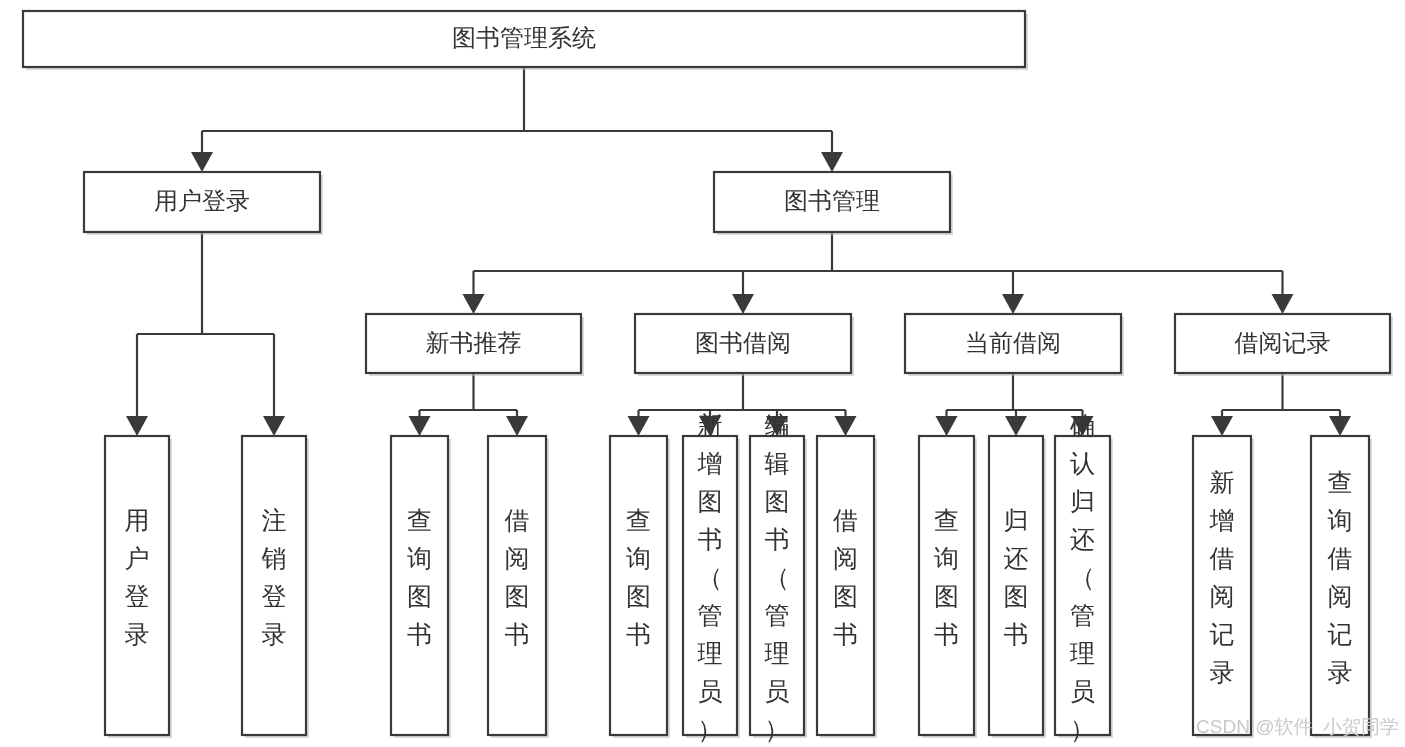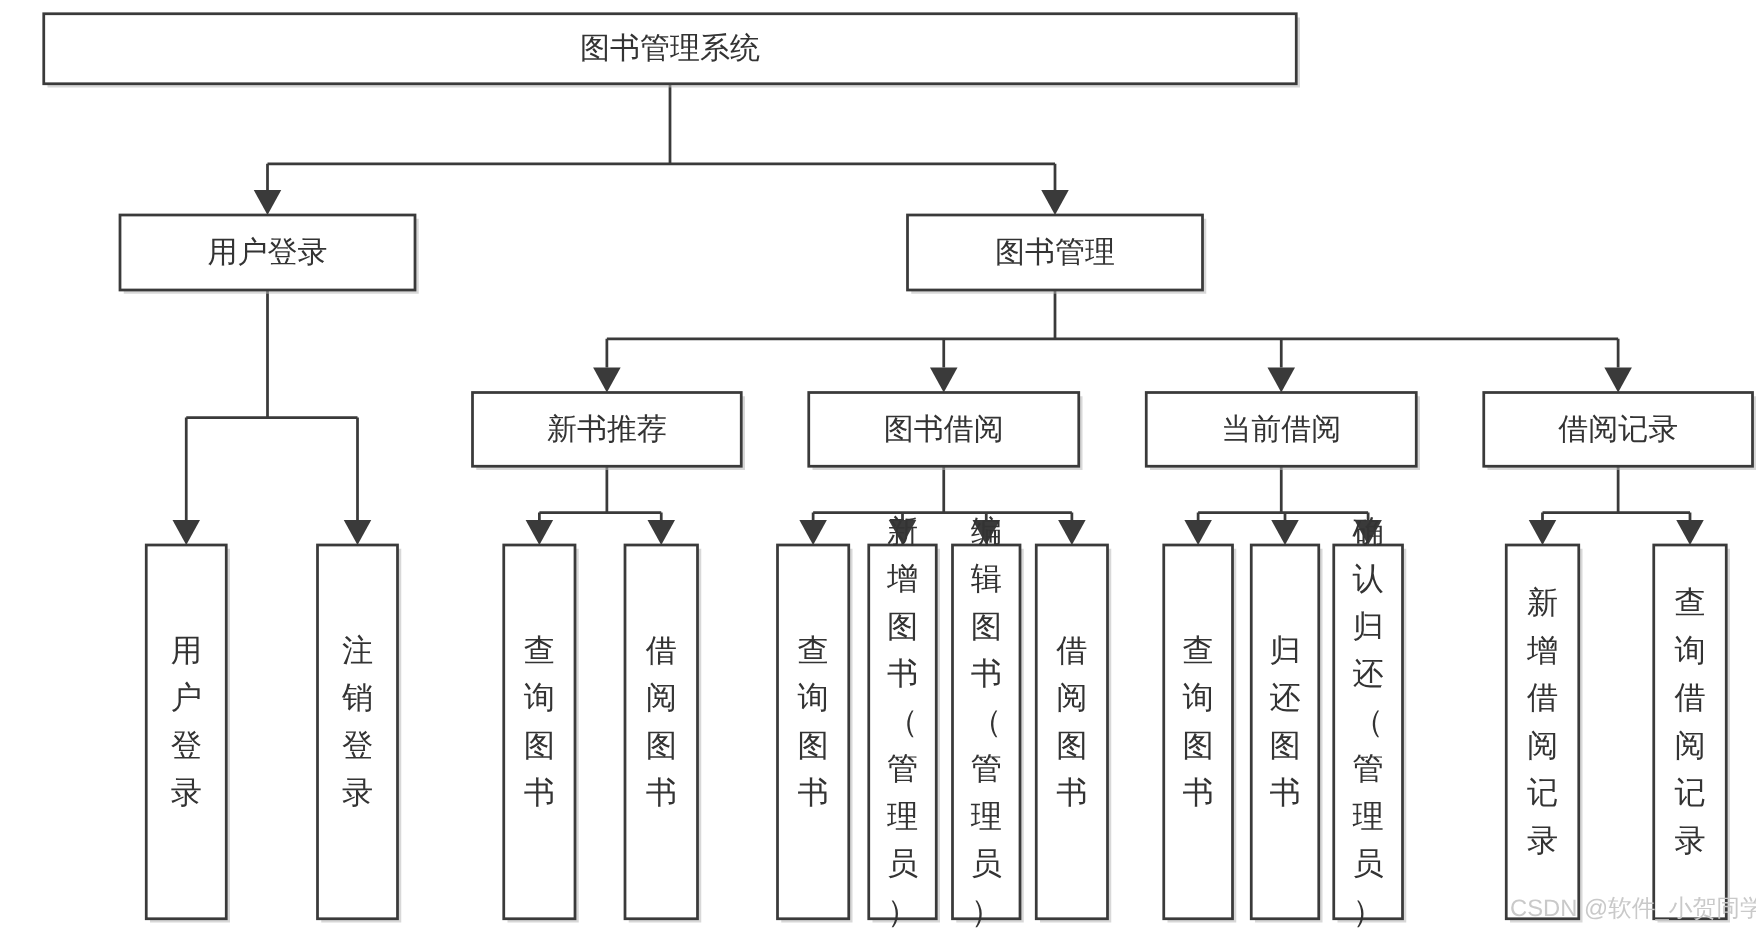--- a/index.html
+++ b/index.html
@@ -9,21 +9,21 @@
   }
   body {
     width: 1405px;
     height: 747px;
     position: relative;
     overflow: hidden;
     font-family: "Liberation Sans", "DejaVu Sans", sans-serif;
   }
   #diagram-root {
     position: absolute;
-    left: 15px;
+    left: 3px;
     top: 0;
     width: 1134px;
     height: 747px;
   }
   .node-box {
     fill: #ffffff;
     stroke: #3a3a3a;
     stroke-width: 2.2;
   }
   .node-shadow {

